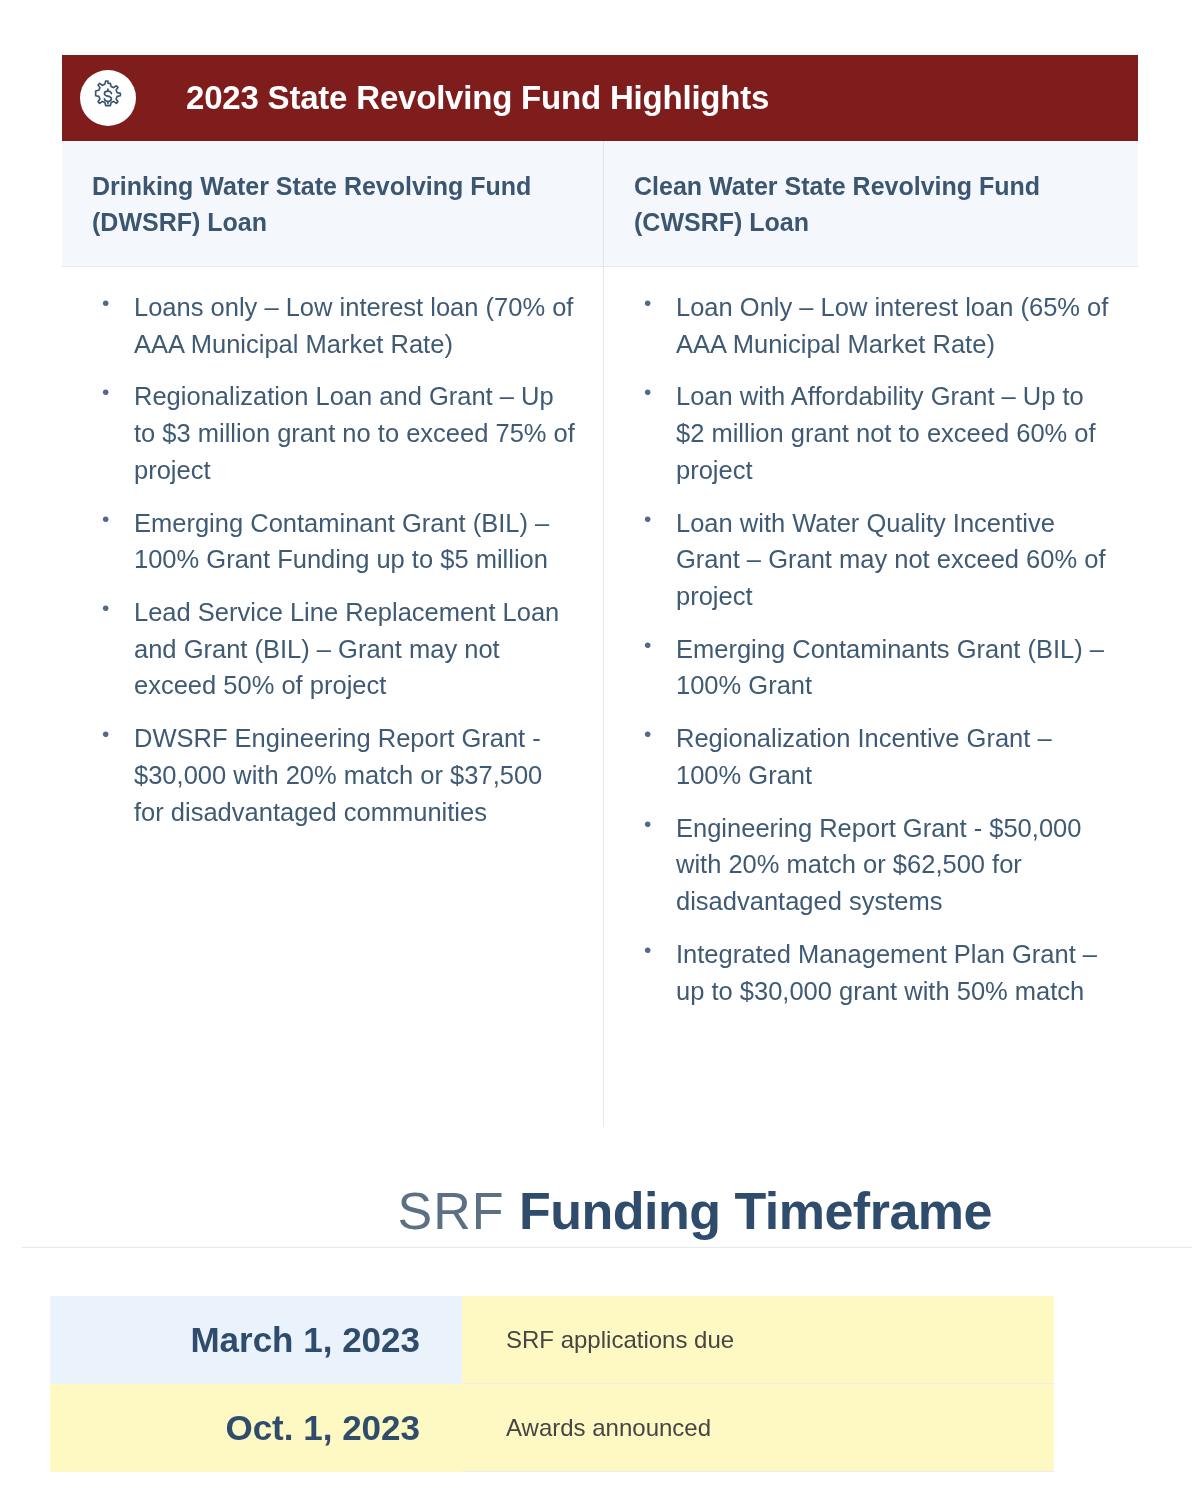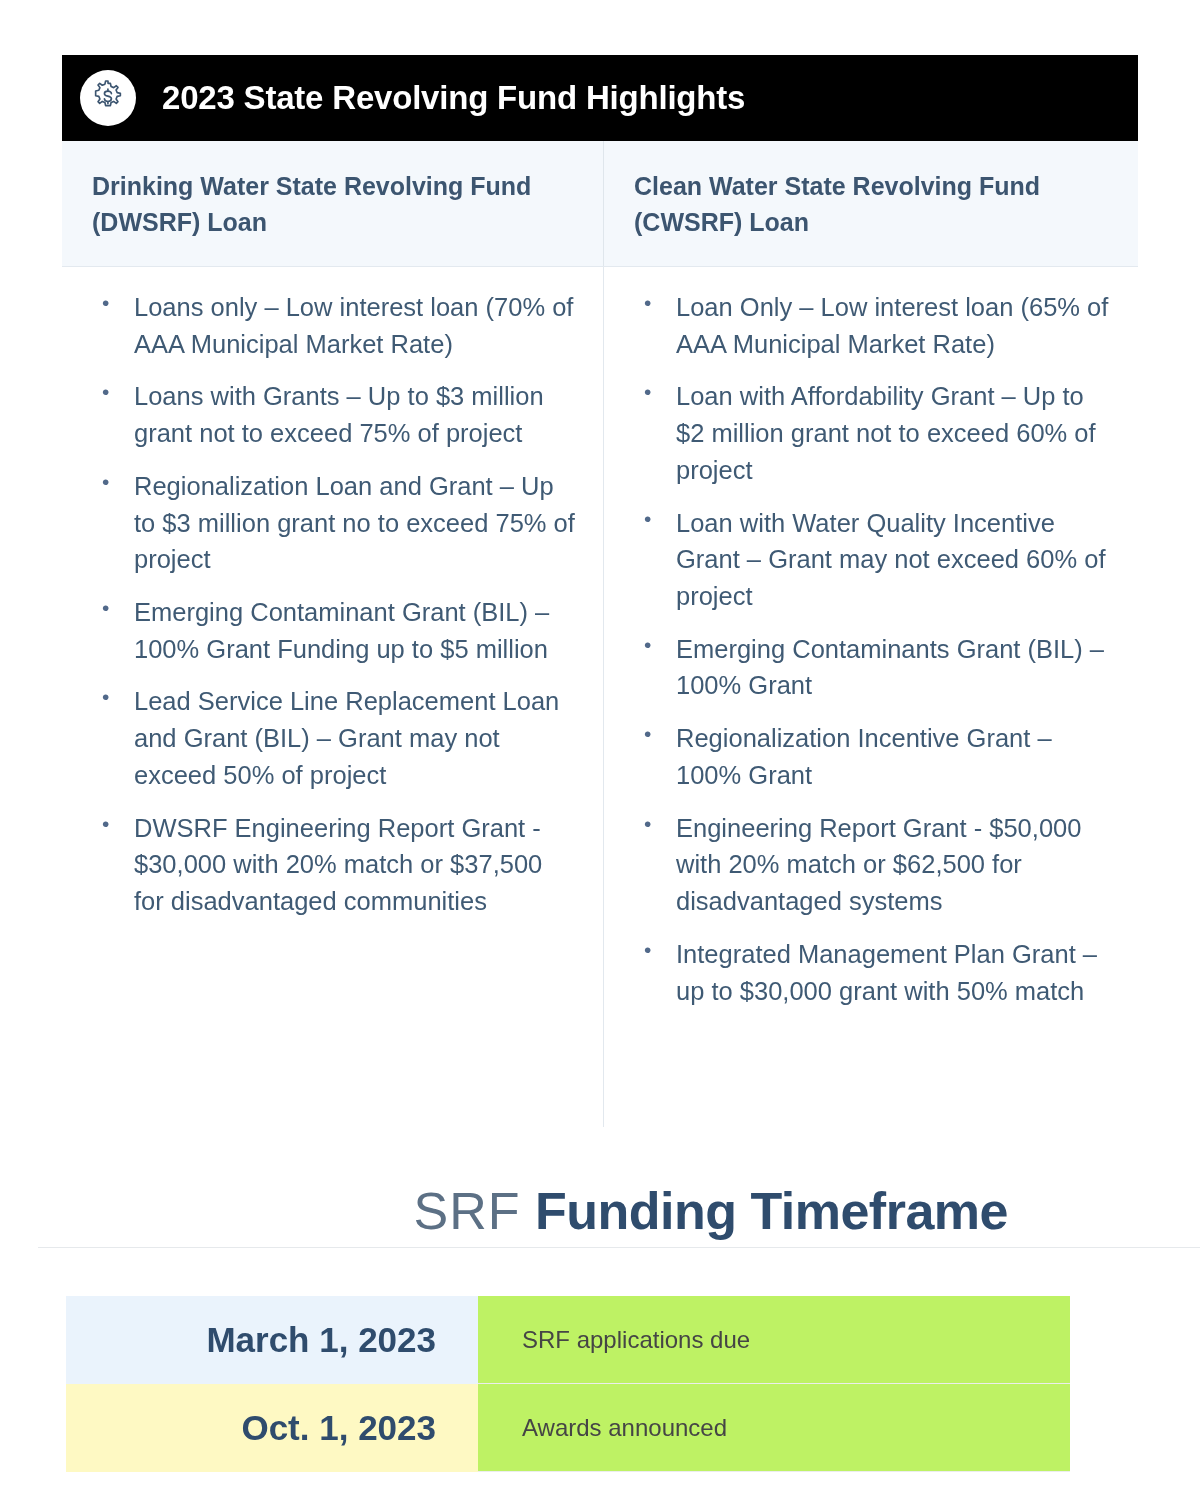--- a/index.html
+++ b/index.html
@@ -18,26 +18,27 @@
 
   
   .highlights-table {
     position: absolute;
     left: 62px;
     top: 55px;
     width: 1076px;
   }
 
   .table-header {
-    background: #000000;
+    background: #7f1d1d;
     height: 86px;
     display: flex;
     align-items: center;
     padding-left: 18px;
     box-sizing: border-box;
+    gap: 24px;
   }
 
   .header-icon {
     width: 56px;
     height: 56px;
     border-radius: 50%;
     background: #ffffff;
     display: flex;
     align-items: center;
     justify-content: center;
@@ -103,21 +104,21 @@
     color: #51698a;
   }
 
   
   .col-body.left  { min-height: 860px; }
   .col-body.right { min-height: 860px; }
 
   
   .timeframe {
     position: absolute;
-    left: 16px;
+    left: 0px;
     top: 1185px;
     width: 1054px;
   }
   .tf-title {
     text-align: right;
     padding-right: 62px;
     font-size: 52px;
     line-height: 1;
     white-space: nowrap;
     padding-bottom: 10px;
@@ -164,21 +165,21 @@
   .tf-row.alt-gray .tf-date { background: #fef9c3; }
 
   .tf-desc {
     flex: 1;
     box-sizing: border-box;
     display: flex;
     align-items: center;
     padding-left: 44px;
     font-size: 24px;
     color: #454545;
-    background: #bef264;
+    background: #fef9c3;
     border-bottom: 1px solid #ebedee;
     white-space: nowrap;
   }
 </style>
 </head>
 <body>
 
 <section class="highlights-table">
 
   <div class="table-header">
@@ -196,21 +197,20 @@
 
   <div class="col-head-row">
     <div class="col-head left">Drinking Water State Revolving Fund (DWSRF) Loan</div>
     <div class="col-head right">Clean Water State Revolving Fund (CWSRF) Loan</div>
   </div>
 
   <div class="col-body-row">
     <div class="col-body left">
       <ul class="bullets">
         <li>Loans only – Low interest loan (70% of AAA Municipal Market Rate)</li>
-        <li>Loans with Grants – Up to $3 million grant not to exceed 75% of project</li>
         <li>Regionalization Loan and Grant – Up to $3 million grant no to exceed 75% of project</li>
         <li>Emerging Contaminant Grant (BIL) – 100% Grant Funding up to $5 million</li>
         <li>Lead Service Line Replacement Loan and Grant (BIL) – Grant may not exceed 50% of project</li>
         <li>DWSRF Engineering Report Grant - $30,000 with 20% match or $37,500 for disadvantaged communities</li>
       </ul>
     </div>
     <div class="col-body right">
       <ul class="bullets">
         <li>Loan Only – Low interest loan (65% of AAA Municipal Market Rate)</li>
         <li>Loan with Affordability Grant – Up to $2 million grant not to exceed 60% of project</li>

